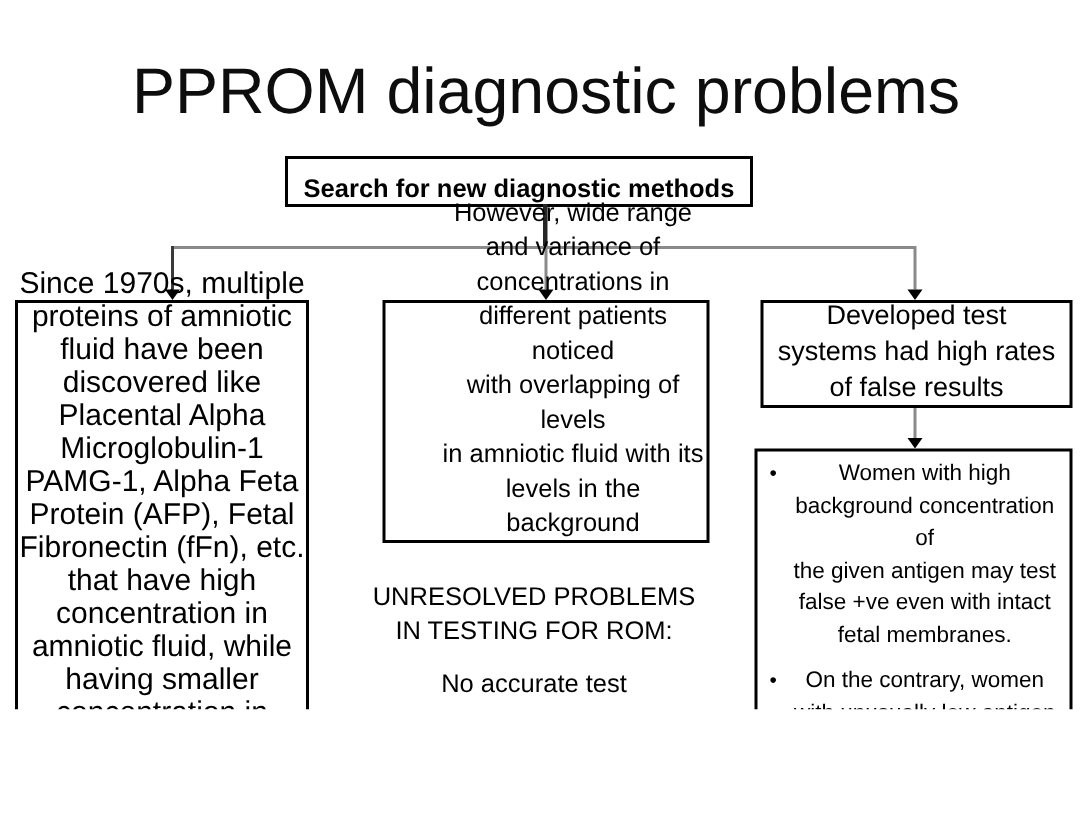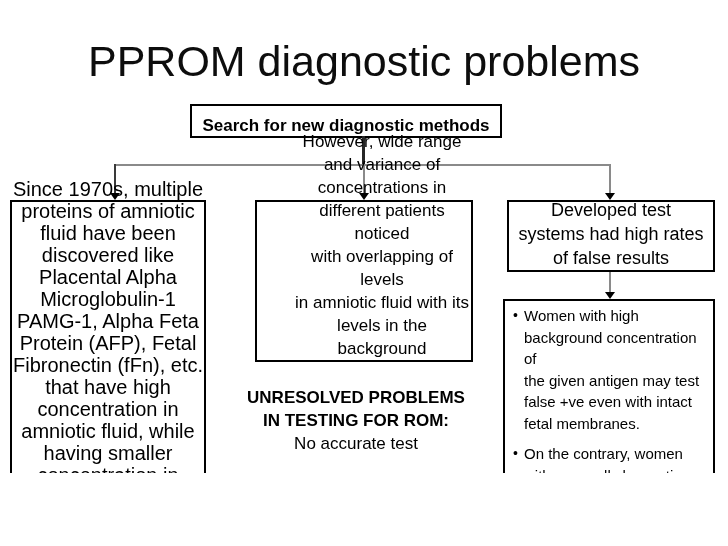--- a/index.html
+++ b/index.html
@@ -44,21 +44,21 @@
     left:255px;top:200px;width:218px;height:162px;
     font-size:17px;line-height:23px;padding-left:36px;
   }
   .right-box{
     left:507px;top:200px;width:208px;height:72px;
     font-size:18px;line-height:24px;
   }
   .bullets-box{
     left:503px;top:299px;width:212px;height:229px;
     align-items:flex-start;
-    text-align:left;
+    text-align:center;
   }
   .bullets-box ul{
     list-style:none;
     margin:4px 0 0 0;
     padding:0 4px 0 8px;
     font-size:15px;
     line-height:21.5px;
   }
   .bullets-box li{
     position:relative;
@@ -71,28 +71,28 @@
     position:absolute;
     left:0;top:0;
     font-size:14px;
   }
   .unresolved{
     position:absolute;
     left:236px;top:386px;width:240px;
     text-align:center;
   }
   .unresolved-heading{
-    font-weight:700;
+    font-weight:400;
     font-size:17px;
     line-height:23px;
     white-space:pre-line;
   }
   .unresolved-item{
     font-size:17px;
-    margin-top:2px;
+    margin-top:14px;
   }
   
   .line{position:absolute;background:#8a8a8a;}
   .line.dark{background:#262626;}
   .stub-v{left:362px;top:136px;width:3px;height:30px;}
   .branch-h{left:114px;top:164px;width:497px;height:2px;}
   .drop-left{left:114px;top:164px;width:2px;height:29px;background:#3a3a3a;}
   .drop-mid{left:363px;top:166px;width:2px;height:27px;}
   .drop-right{left:609px;top:166px;width:2px;height:27px;}
   .drop-right2{left:609px;top:272px;width:2px;height:21px;}

